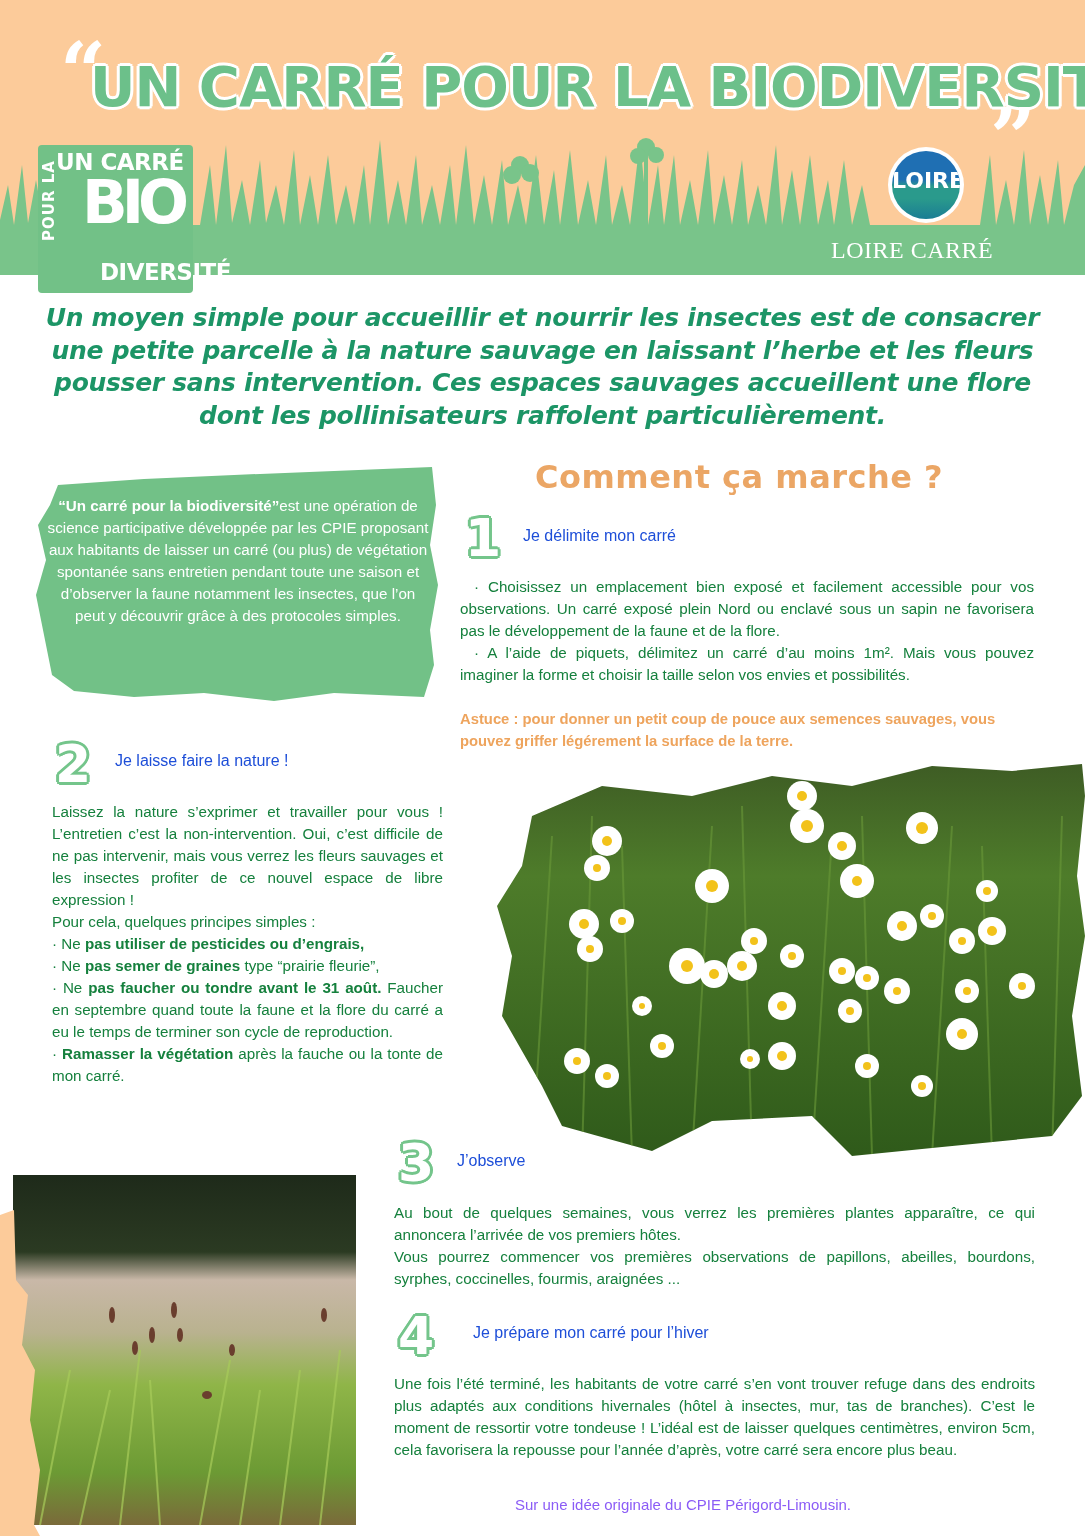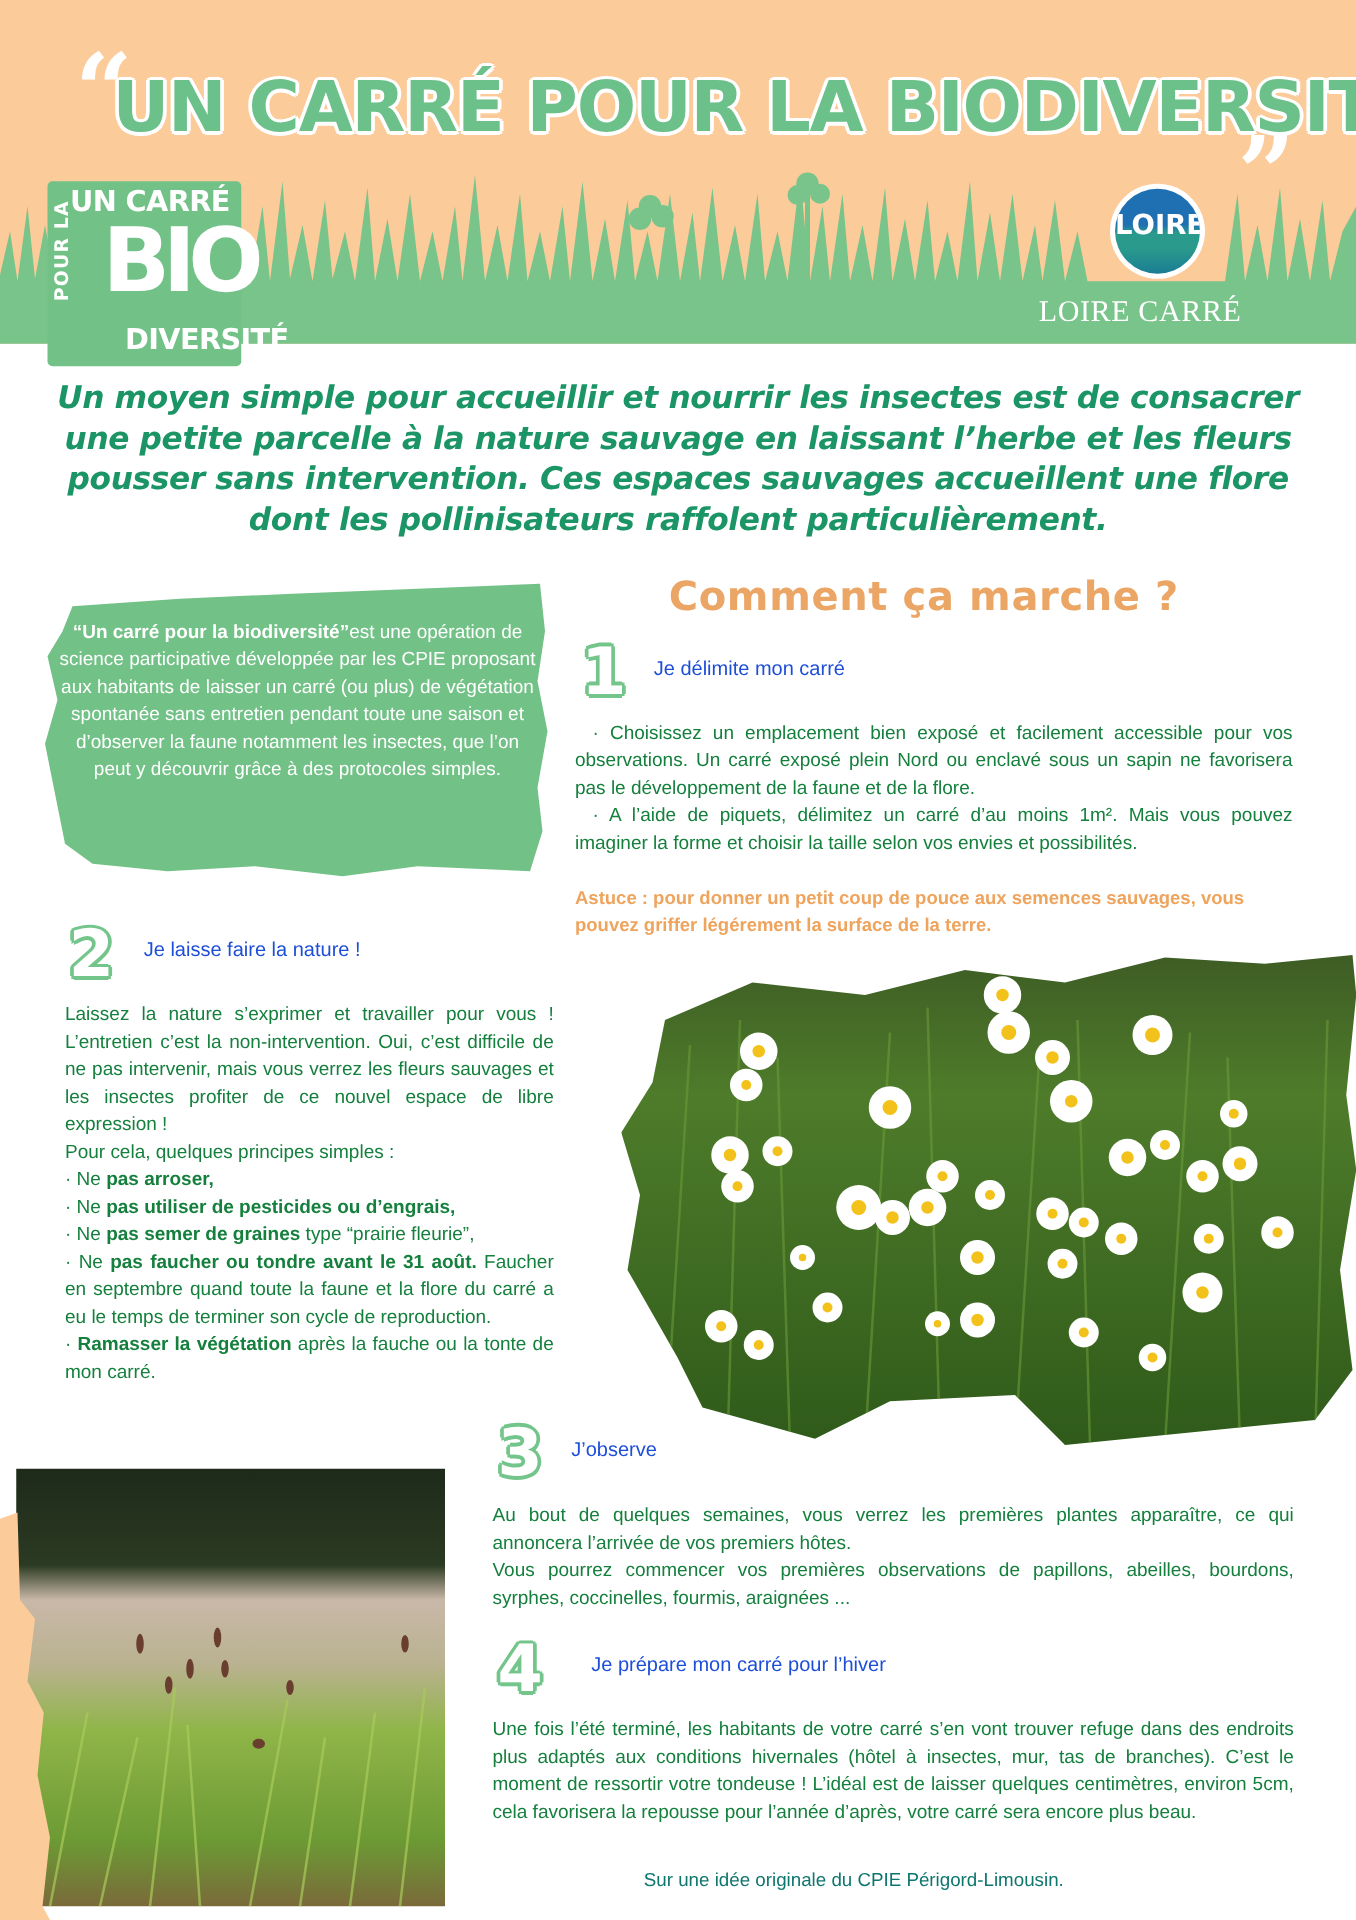--- a/index.html
+++ b/index.html
@@ -15,21 +15,21 @@
     font-family: "DejaVu Sans", sans-serif; font-weight: bold; font-size: 56px; letter-spacing: -1px;
     color: #6cc08a; white-space: nowrap; text-align: center;
     -webkit-text-stroke: 0px;
     text-shadow: 3px 0 0 #fff, -3px 0 0 #fff, 0 3px 0 #fff, 0 -3px 0 #fff, 2px 2px 0 #fff, -2px -2px 0 #fff, 2px -2px 0 #fff, -2px 2px 0 #fff;
   }
   .quote-open { position: absolute; left: 60px; top: 32px; font-family: "DejaVu Serif", serif; font-size: 80px; font-weight: bold; color: #fff; line-height: 1; }
   .quote-close { position: absolute; left: 990px; top: 98px; font-family: "DejaVu Serif", serif; font-size: 80px; font-weight: bold; color: #fff; line-height: 1; }
 
   .logo-bio { position: absolute; left: 38px; top: 145px; width: 155px; height: 148px; background: #72c187; border-radius: 4px; }
   .logo-bio .l1 { position: absolute; left: 18px; top: 4px; font-family: "DejaVu Sans", sans-serif; font-weight: bold; font-size: 23px; color: #fff; letter-spacing: -0.5px; }
-  .logo-bio .l2 { position: absolute; left: 44px; top: 22px; font-family: "DejaVu Sans", sans-serif; font-weight: bold; font-size: 71px; color: #fff; letter-spacing: -6px; text-align: right; }
+  .logo-bio .l2 { position: absolute; left: 44px; top: 22px; font-family: "DejaVu Sans", sans-serif; font-weight: bold; font-size: 60px; color: #fff; letter-spacing: -6px; text-align: right; }
   .logo-bio .l3 { position: absolute; left: 18px; top: 114px; font-family: "DejaVu Sans", sans-serif; font-weight: bold; font-size: 23px; color: #fff; letter-spacing: -0.5px; margin-left: 44px; }
   .logo-bio .lv { position: absolute; left: 2px; top: 96px; transform: rotate(-90deg); transform-origin: left top; font-family: "DejaVu Sans", sans-serif; font-weight: bold; font-size: 15px; color: #fff; letter-spacing: 1px; }
 
   .cpie-logo { position: absolute; left: 888px; top: 147px; width: 76px; height: 76px; border-radius: 50%; background: #fff; padding: 4px; }
   .cpie-inner { width: 100%; height: 100%; border-radius: 50%; background: linear-gradient(#1f6fb3 0%, #1f6fb3 42%, #2a9a8c 52%, #2a9a8c 70%, #1a7d94 100%); position: relative; overflow: hidden; }
   .cpie-text { position: absolute; left: 0; width: 100%; top: 17px; text-align: center; font-family: "DejaVu Sans", sans-serif; font-weight: bold; font-size: 22px; color: #fff; letter-spacing: 0px; }
   .cpie-sub { position: absolute; left: 831px; top: 237px; font-family: "Liberation Serif", serif; font-size: 24px; color: #ffffff; letter-spacing: 0.5px; }
 
   
   .intro {
@@ -53,21 +53,21 @@
 
   .para { position: absolute; font-size: 15.2px; line-height: 22px; color: #15803d; text-align: justify; }
   .para p { margin: 0; }
   .para .last { text-align-last: left; }
   .astuce { position: absolute; left: 460px; top: 708px; width: 580px; font-weight: bold; font-size: 14.8px; line-height: 22px; color: #eea45d; }
 
   
   .daisy-img { position: absolute; left: 492px; top: 756px; width: 593px; height: 400px; }
   .grass-img { position: absolute; left: 0; top: 1170px; width: 360px; height: 366px; }
 
-  .credit { position: absolute; left: 515px; top: 1496px; font-size: 15px; color: #0f766e; }
+  .credit { position: absolute; left: 515px; top: 1496px; font-size: 15px; color: #8b5cf6; }
 </style>
 </head>
 <body>
 
 <div class="header">
   <svg class="grass" viewBox="0 0 1085 150" width="1085" height="150" preserveAspectRatio="none">
     <g fill="#79c48a">
       <path d="M0 150 L0 95 L8 60 L14 100 L22 40 L28 98 L36 55 L44 100 L52 30 L58 98 L66 65 L72 100 L200 100 L210 40 L216 100 L226 20 L232 98 L242 55 L250 100 L260 35 L266 98 L276 60 L284 100 L294 25 L300 100 L310 50 L318 100 L328 30 L336 100 L346 60 L354 100 L364 40 L370 100 L380 15 L388 100 L398 55 L406 100 L416 30 L422 100 L432 60 L440 100 L450 40 L456 100 L466 20 L474 100 L484 50 L492 100 L502 35 L508 100 L518 60 L526 100 L536 30 L544 100 L554 45 L560 100 L570 25 L578 100 L588 55 L596 100 L606 30 L612 100 L622 60 L630 100 L640 15 L648 100 L658 40 L664 100 L674 30 L680 100 L690 55 L698 100 L708 25 L714 100 L724 50 L732 100 L742 35 L748 100 L758 60 L766 100 L776 20 L782 100 L792 45 L800 100 L810 30 L818 100 L828 55 L834 100 L844 35 L852 100 L862 60 L870 100 L980 100 L990 30 L996 100 L1006 55 L1014 100 L1024 25 L1030 100 L1040 50 L1048 100 L1058 35 L1064 100 L1074 60 L1085 40 L1085 150 Z"></path>
       <circle cx="520" cy="40" r="9"></circle>
         <circle cx="530" cy="48" r="9"></circle>
@@ -116,21 +116,20 @@
   <p style="text-indent:14px;">· Choisissez un emplacement bien exposé et facilement accessible pour vos observations. Un carré exposé plein Nord ou enclavé sous un sapin ne favorisera pas le développement de la faune et de la flore.</p>
   <p class="last" style="text-indent:14px;">· A l’aide de piquets, délimitez un carré d’au moins 1m². Mais vous pouvez imaginer la forme et choisir la taille selon vos envies et possibilités.</p>
 </div>
 <div class="astuce">Astuce : pour donner un petit coup de pouce aux semences sauvages, vous pouvez griffer légérement la surface de la terre.</div>
 
 <div class="step-num" style="left:55px; top:738px;">2</div>
 <div class="step-title" style="left:115px; top:752px;">Je laisse faire la nature !</div>
 <div class="para" style="left:52px; top:801px; width:391px;">
   <p>Laissez la nature s’exprimer et travailler pour vous ! L’entretien c’est la non-intervention. Oui, c’est difficile de ne pas intervenir, mais vous verrez les fleurs sauvages et les insectes profiter de ce nouvel espace de libre expression !</p>
   <p class="last">Pour cela, quelques principes simples :</p>
-  <p class="last"><span>· Ne </span><b>pas arroser,</b><span></span></p>
   <p class="last"><span>· Ne </span><b>pas utiliser de pesticides ou d’engrais,</b><span></span></p>
   <p class="last"><span>· Ne </span><b>pas semer de graines</b><span> type “prairie fleurie”,</span></p>
   <p class="last"><span>· Ne </span><b>pas faucher ou tondre avant le 31 août.</b><span> Faucher en septembre quand toute la faune et la flore du carré a eu le temps de terminer son cycle de reproduction.</span></p>
   <p class="last"><span>· </span><b>Ramasser la végétation</b><span> après la fauche ou la tonte de mon carré.</span></p>
 </div>
 
 <svg class="daisy-img" viewBox="0 0 593 400" width="593" height="400">
   <defs>
     <clipPath id="dclip">
       <path d="M40 60 L110 30 L200 40 L280 20 L360 30 L440 10 L520 15 L590 8 L593 40 L585 120 L593 180 L580 260 L590 340 L560 380 L440 392 L360 400 L320 360 L220 365 L160 395 L70 370 L50 330 L10 260 L20 200 L5 150 L30 110 Z"></path>

